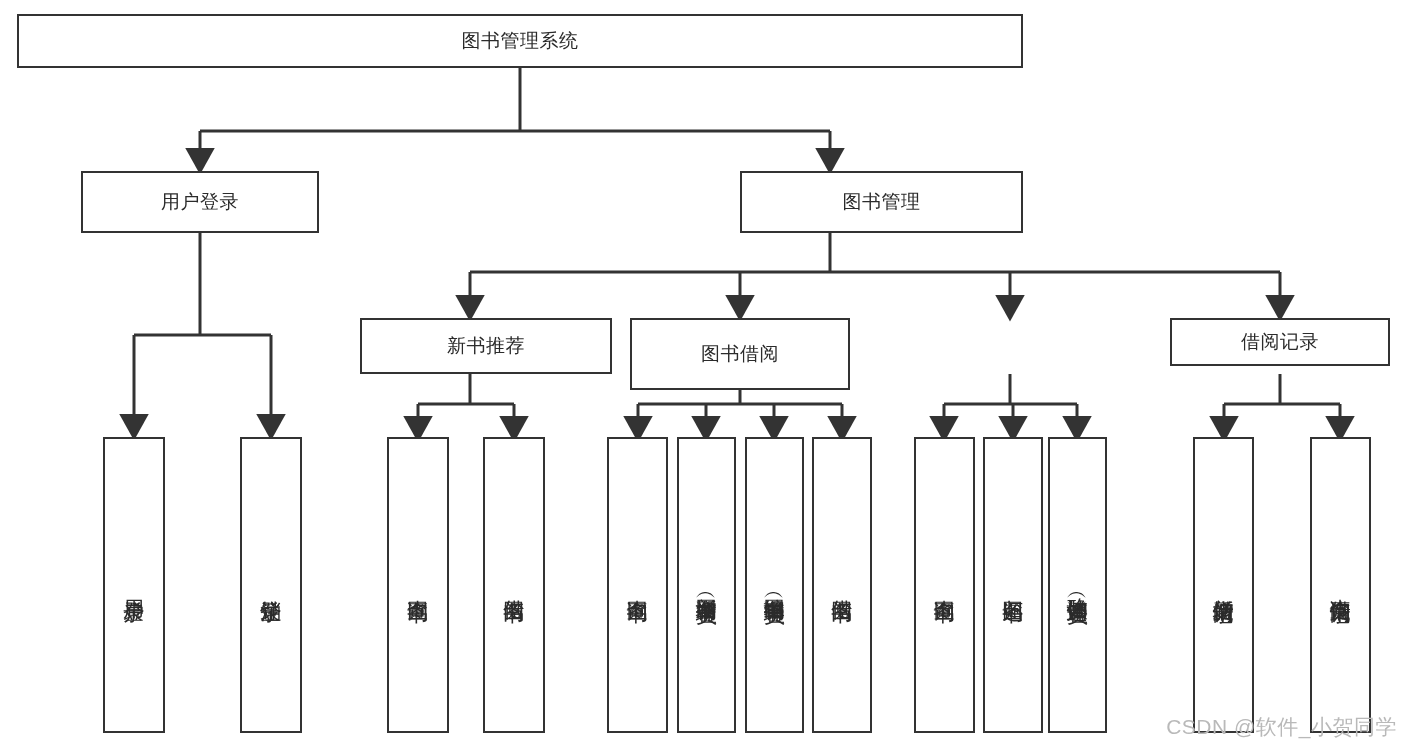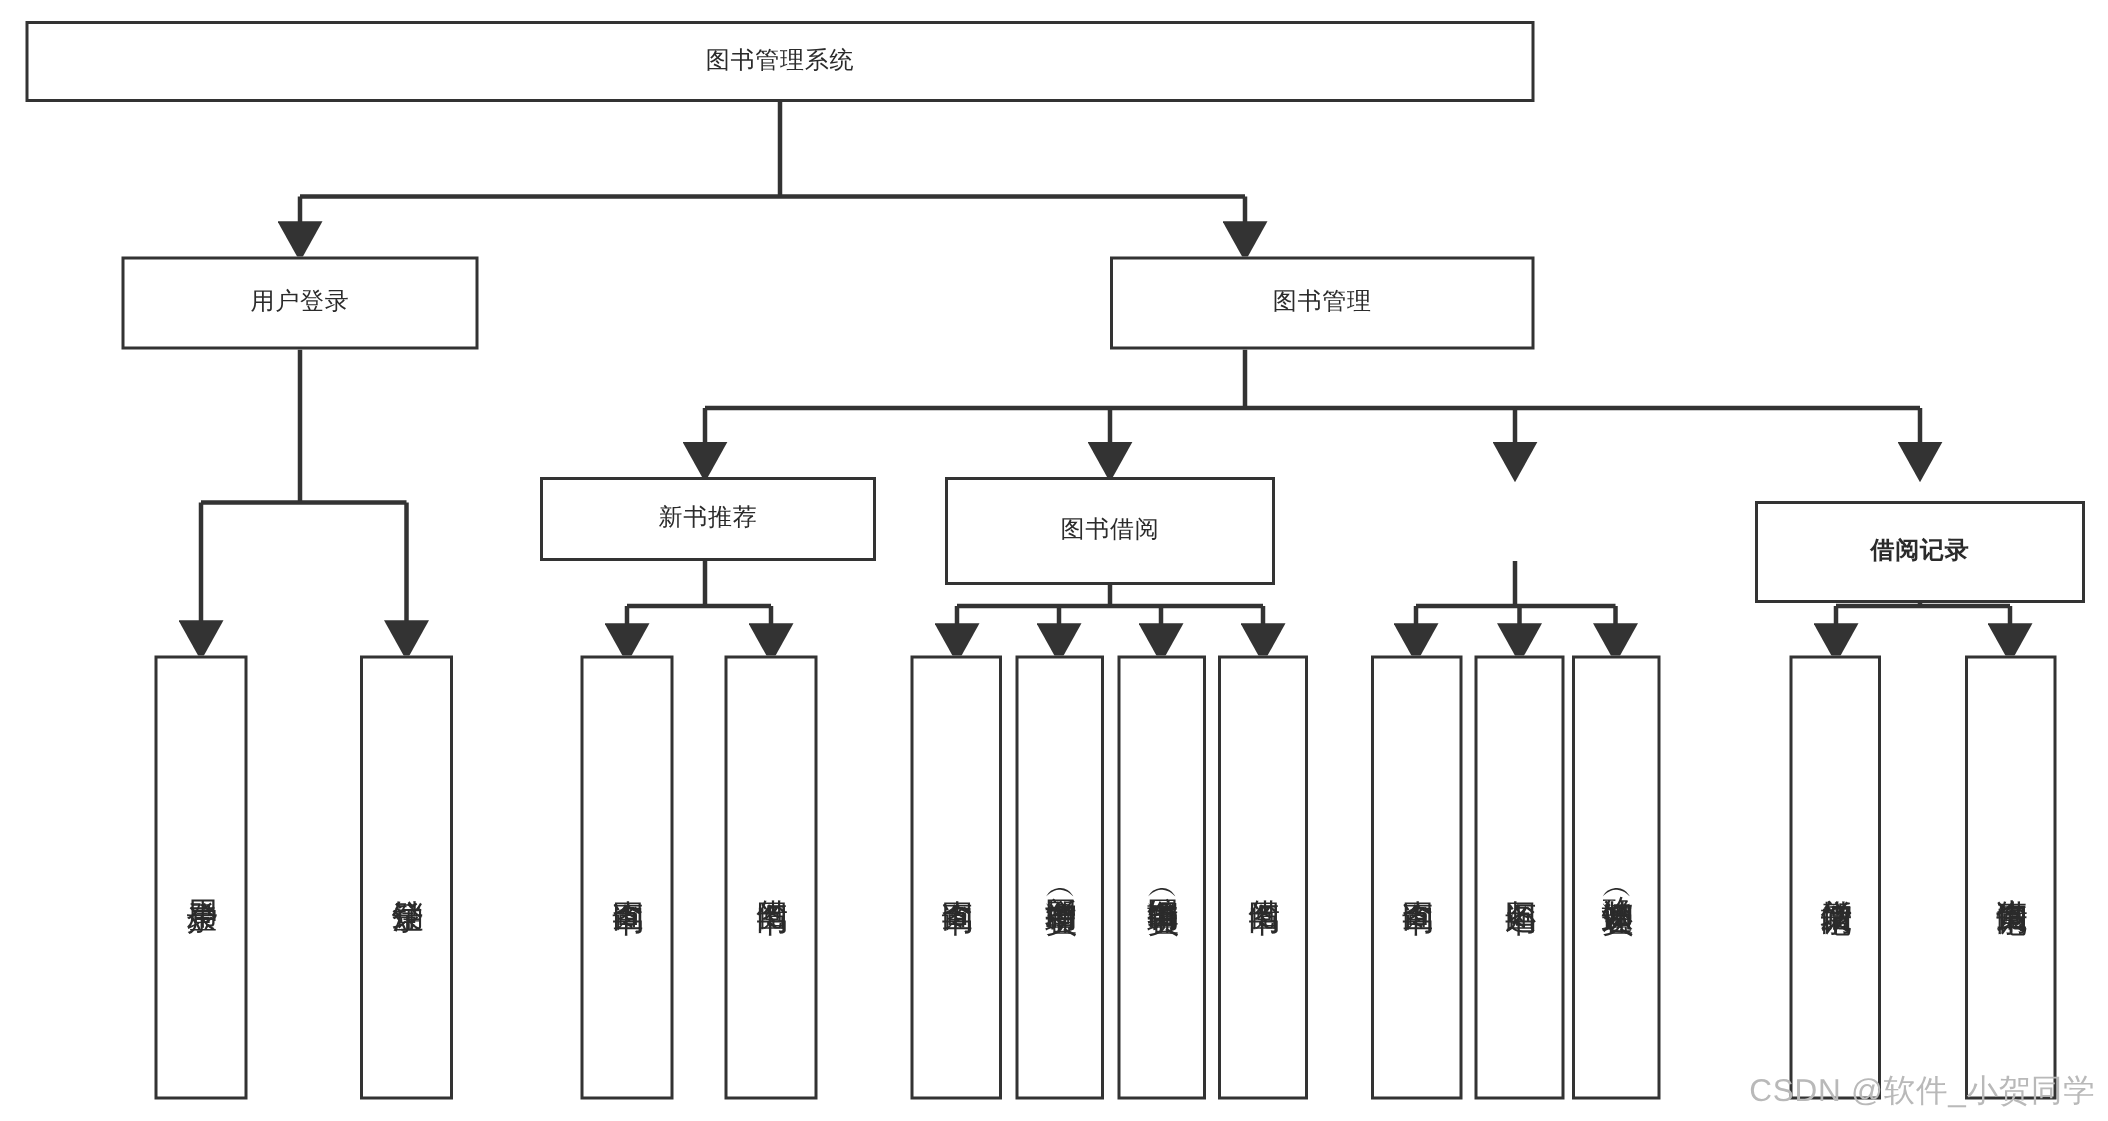--- a/index.html
+++ b/index.html
@@ -24,21 +24,21 @@
     position:absolute;
     box-sizing:border-box;
     background:#ffffff;
     border:2px solid #333333;
     display:flex;
     align-items:center;
     justify-content:center;
     z-index:2;
   }
   .node .label{
-    font-size:16px;
+    font-size:19px;
     line-height:1.22;
     color:#2b2b2b;
     letter-spacing:0.5px;
     white-space:nowrap;
   }
   .node.vert{
     align-items:center;
     justify-content:center;
   }
   .node.vert .label{
@@ -120,27 +120,27 @@
     <span class="label" style="color: rgb(43, 43, 43);">图书管理系统</span>
   </div>
 
   <div class="node" style="left: 81px; top: 171px; width: 238px; height: 62px; border-color: rgb(51, 51, 51);">
     <span class="label" style="color: rgb(43, 43, 43);">用户登录</span>
   </div>
   <div class="node" style="left: 740px; top: 171px; width: 283px; height: 62px; border-color: rgb(51, 51, 51);">
     <span class="label" style="color: rgb(43, 43, 43);">图书管理</span>
   </div>
 
-  <div class="node" style="left: 360px; top: 318px; width: 224px; height: 56px; border-color: rgb(51, 51, 51);">
+  <div class="node" style="left: 360px; top: 318px; width: 252px; height: 56px; border-color: rgb(51, 51, 51);">
     <span class="label" style="color: rgb(43, 43, 43);">新书推荐</span>
   </div>
   <div class="node" style="left: 630px; top: 318px; width: 220px; height: 72px; border-color: rgb(51, 51, 51);">
     <span class="label" style="color: rgb(43, 43, 43);">图书借阅</span>
   </div>
-  <div class="node" style="left: 1170px; top: 334px; width: 220px; height: 68px; border-color: rgb(51, 51, 51); font-weight: bold;">
+  <div class="node" style="left: 1170px; top: 318px; width: 220px; height: 48px; border-color: rgb(51, 51, 51);">
     <span class="label" style="color: rgb(43, 43, 43);">借阅记录</span>
   </div>
 
   <div class="node vert" style="left: 103px; top: 437px; width: 62px; height: 296px; border-color: rgb(51, 51, 51);">
     <span class="label" style="color: rgb(43, 43, 43);">用户登录</span>
   </div>
   <div class="node vert" style="left: 240px; top: 437px; width: 62px; height: 296px; border-color: rgb(51, 51, 51);">
     <span class="label" style="color: rgb(43, 43, 43);">注销登录</span>
   </div>
   <div class="node vert" style="left: 387px; top: 437px; width: 62px; height: 296px; border-color: rgb(51, 51, 51);">

